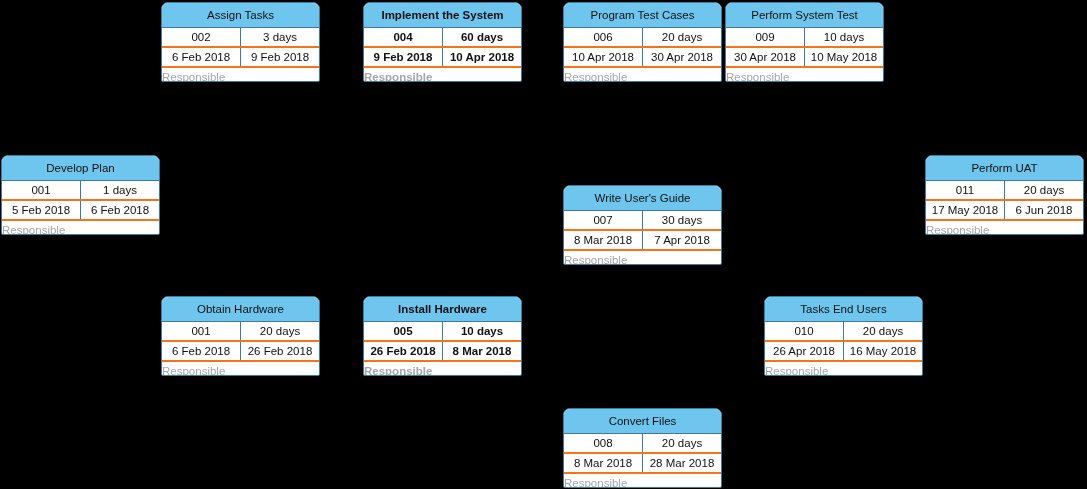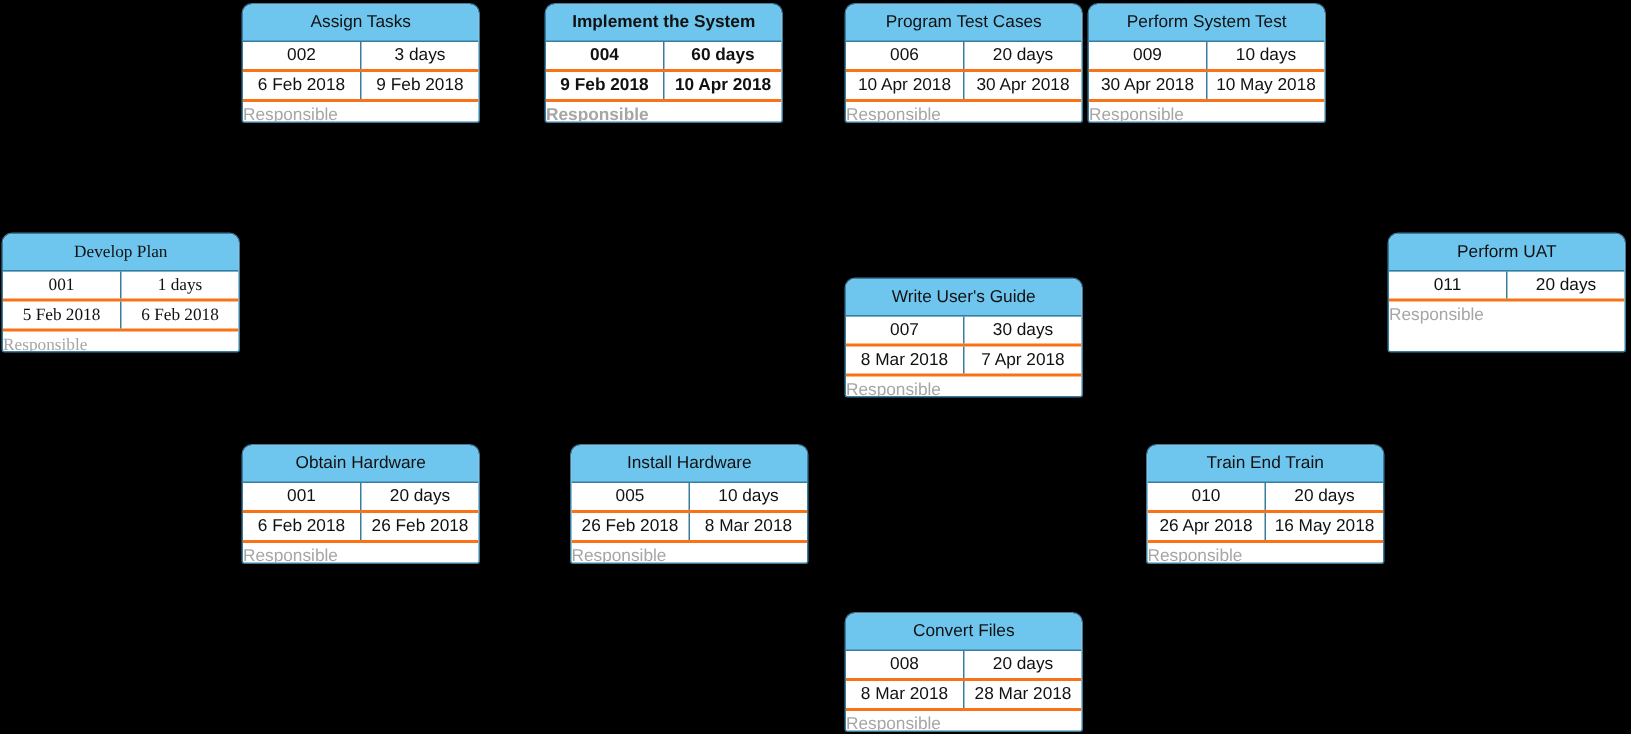--- a/index.html
+++ b/index.html
@@ -130,21 +130,21 @@
         <div class="node-row">
           <div class="cell left">009</div>
           <div class="cell">10 days</div>
         </div>
         <div class="node-row">
           <div class="cell left">30 Apr 2018</div>
           <div class="cell">10 May 2018</div>
         </div>
         <div class="node-footer">Responsible</div>
       </div>
-      <div class="node" style="left: 1px; top: 155px; font-family: Liberation Serif, serif;">
+      <div class="node" style="left: 1px; top: 155px;">
         <div class="node-header">Develop Plan</div>
         <div class="node-row">
           <div class="cell left">001</div>
           <div class="cell">1 days</div>
         </div>
         <div class="node-row">
           <div class="cell left">5 Feb 2018</div>
           <div class="cell">6 Feb 2018</div>
         </div>
         <div class="node-footer">Responsible</div>
@@ -160,48 +160,52 @@
           <div class="cell">7 Apr 2018</div>
         </div>
         <div class="node-footer">Responsible</div>
       </div>
       <div class="node" style="left: 925px; top: 155px;">
         <div class="node-header">Perform UAT</div>
         <div class="node-row">
           <div class="cell left">011</div>
           <div class="cell">20 days</div>
         </div>
+        <div class="node-row">
+          <div class="cell left">17 May 2018</div>
+          <div class="cell">6 Jun 2018</div>
+        </div>
         <div class="node-footer">Responsible</div>
       </div>
       <div class="node" style="left: 161px; top: 296px;">
         <div class="node-header">Obtain Hardware</div>
         <div class="node-row">
           <div class="cell left">001</div>
           <div class="cell">20 days</div>
         </div>
         <div class="node-row">
           <div class="cell left">6 Feb 2018</div>
           <div class="cell">26 Feb 2018</div>
         </div>
         <div class="node-footer">Responsible</div>
       </div>
-      <div class="node" style="left: 380px; top: 296px;">
+      <div class="node" style="left: 363px; top: 296px; font-weight: bold;">
         <div class="node-header">Install Hardware</div>
         <div class="node-row">
           <div class="cell left">005</div>
           <div class="cell">10 days</div>
         </div>
         <div class="node-row">
           <div class="cell left">26 Feb 2018</div>
           <div class="cell">8 Mar 2018</div>
         </div>
         <div class="node-footer">Responsible</div>
       </div>
       <div class="node" style="left: 764px; top: 296px;">
-        <div class="node-header">Train End Train</div>
+        <div class="node-header">Tasks End Users</div>
         <div class="node-row">
           <div class="cell left">010</div>
           <div class="cell">20 days</div>
         </div>
         <div class="node-row">
           <div class="cell left">26 Apr 2018</div>
           <div class="cell">16 May 2018</div>
         </div>
         <div class="node-footer">Responsible</div>
       </div>

